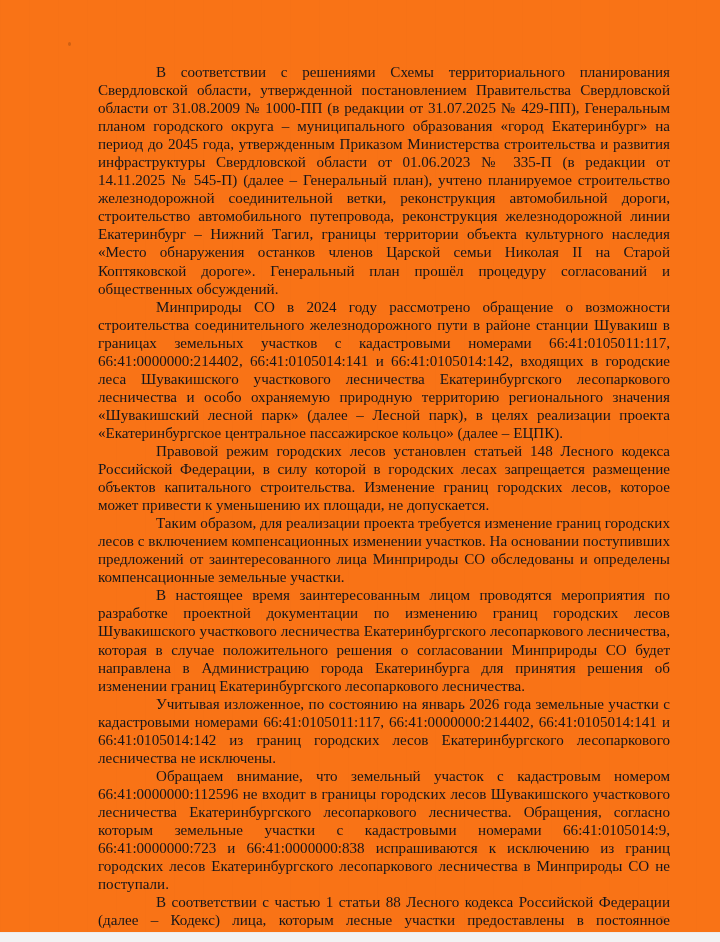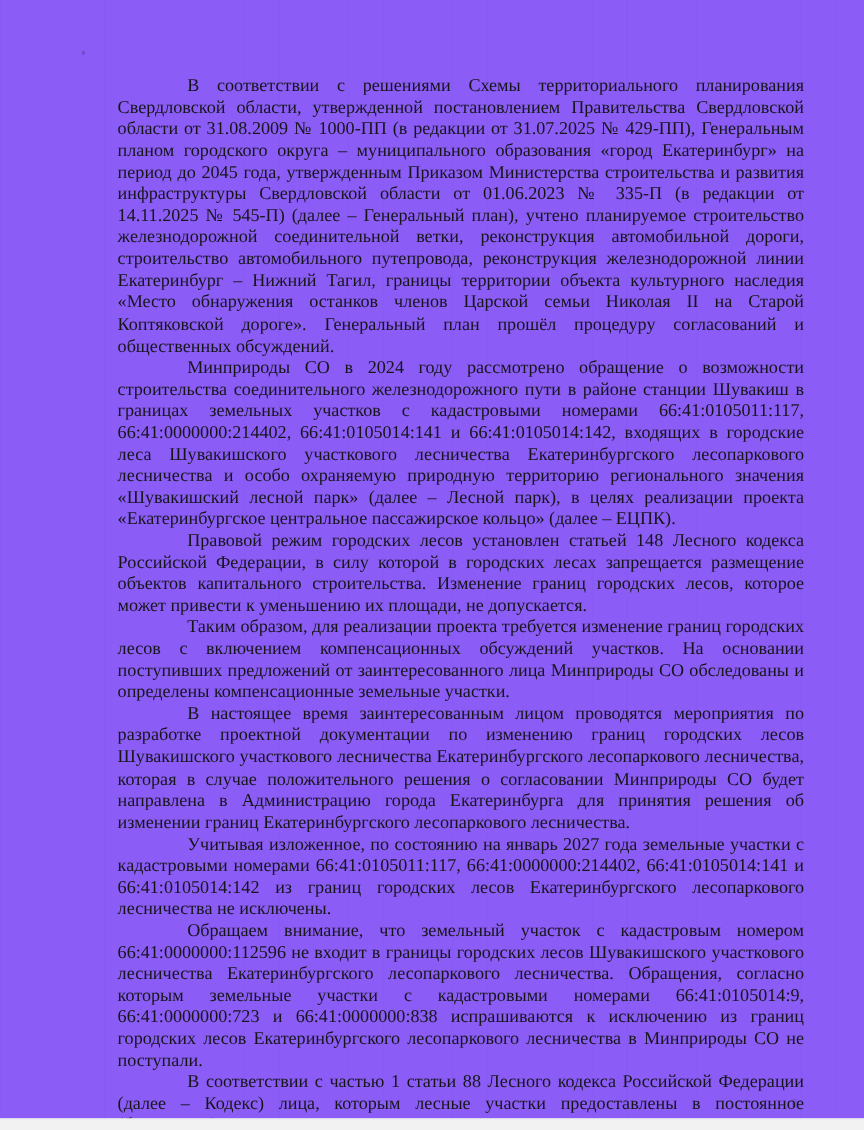--- a/index.html
+++ b/index.html
@@ -8,21 +8,21 @@
     padding: 0;
     background: #ffffff;
   }
   body {
     font-family: "Liberation Serif", "DejaVu Serif", serif;
   }
   #page {
     position: relative;
     width: 720px;
     height: 942px;
-    background: #8b5cf6;
+    background: #f97316;
     overflow: hidden;
     box-sizing: border-box;
   }
   
   #scan-texture {
     position: absolute;
     inset: 0;
     pointer-events: none;
     background:
       repeating-linear-gradient(
@@ -98,22 +98,22 @@
 
   <div id="scan-texture"></div>
   <div id="speck-top"></div>
   <div id="speck-right"></div>
   <div id="speck-mid"></div>
 
   <div id="doc-body">
     <p class="para">В соответствии с решениями Схемы территориального планирования Свердловской области, утвержденной постановлением Правительства Свердловской области от 31.08.2009 № 1000-ПП (в редакции от 31.07.2025 № 429-ПП), Генеральным планом городского округа – муниципального образования «город Екатеринбург» на период до 2045 года, утвержденным Приказом Министерства строительства и развития инфраструктуры Свердловской области от 01.06.2023 № 335-П (в редакции от 14.11.2025 № 545-П) (далее – Генеральный план), учтено планируемое строительство железнодорожной соединительной ветки, реконструкция автомобильной дороги, строительство автомобильного путепровода, реконструкция железнодорожной линии Екатеринбург – Нижний Тагил, границы территории объекта культурного наследия «Место обнаружения останков членов Царской семьи Николая II на Старой Коптяковской дороге». Генеральный план прошёл процедуру согласований и общественных обсуждений.</p>
     <p class="para">Минприроды СО в 2024 году рассмотрено обращение о возможности строительства соединительного железнодорожного пути в районе станции Шувакиш в границах земельных участков с кадастровыми номерами 66:41:0105011:117, 66:41:0000000:214402, 66:41:0105014:141 и 66:41:0105014:142, входящих в городские леса Шувакишского участкового лесничества Екатеринбургского лесопаркового лесничества и особо охраняемую природную территорию регионального значения «Шувакишский лесной парк» (далее – Лесной парк), в целях реализации проекта «Екатеринбургское центральное пассажирское кольцо» (далее – ЕЦПК).</p>
     <p class="para">Правовой режим городских лесов установлен статьей 148 Лесного кодекса Российской Федерации, в силу которой в городских лесах запрещается размещение объектов капитального строительства. Изменение границ городских лесов, которое может привести к уменьшению их площади, не допускается.</p>
-    <p class="para">Таким образом, для реализации проекта требуется изменение границ городских лесов с включением компенсационных обсуждений участков. На основании поступивших предложений от заинтересованного лица Минприроды СО обследованы и определены компенсационные земельные участки.</p>
+    <p class="para">Таким образом, для реализации проекта требуется изменение границ городских лесов с включением компенсационных изменении участков. На основании поступивших предложений от заинтересованного лица Минприроды СО обследованы и определены компенсационные земельные участки.</p>
     <p class="para">В настоящее время заинтересованным лицом проводятся мероприятия по разработке проектной документации по изменению границ городских лесов Шувакишского участкового лесничества Екатеринбургского лесопаркового лесничества, которая в случае положительного решения о согласовании Минприроды СО будет направлена в Администрацию города Екатеринбурга для принятия решения об изменении границ Екатеринбургского лесопаркового лесничества.</p>
-    <p class="para">Учитывая изложенное, по состоянию на январь 2027 года земельные участки с кадастровыми номерами 66:41:0105011:117, 66:41:0000000:214402, 66:41:0105014:141 и 66:41:0105014:142 из границ городских лесов Екатеринбургского лесопаркового лесничества не исключены.</p>
+    <p class="para">Учитывая изложенное, по состоянию на январь 2026 года земельные участки с кадастровыми номерами 66:41:0105011:117, 66:41:0000000:214402, 66:41:0105014:141 и 66:41:0105014:142 из границ городских лесов Екатеринбургского лесопаркового лесничества не исключены.</p>
     <p class="para">Обращаем внимание, что земельный участок с кадастровым номером 66:41:0000000:112596 не входит в границы городских лесов Шувакишского участкового лесничества Екатеринбургского лесопаркового лесничества. Обращения, согласно которым земельные участки с кадастровыми номерами 66:41:0105014:9, 66:41:0000000:723 и 66:41:0000000:838 испрашиваются к исключению из границ городских лесов Екатеринбургского лесопаркового лесничества в Минприроды СО не поступали.</p>
     <p class="para">В соответствии с частью 1 статьи 88 Лесного кодекса Российской Федерации (далее – Кодекс) лица, которым лесные участки предоставлены в постоянное (бессрочное) пользование или в аренду, а также лица, использующие леса на основании сервитута или публичного сервитута, составляют проект освоения лесов в соответствии со статьей 12 Кодекса.</p>
 
   </div>
 
   <div id="bottom-edge"></div>
 </div>
 
 </body></html>

